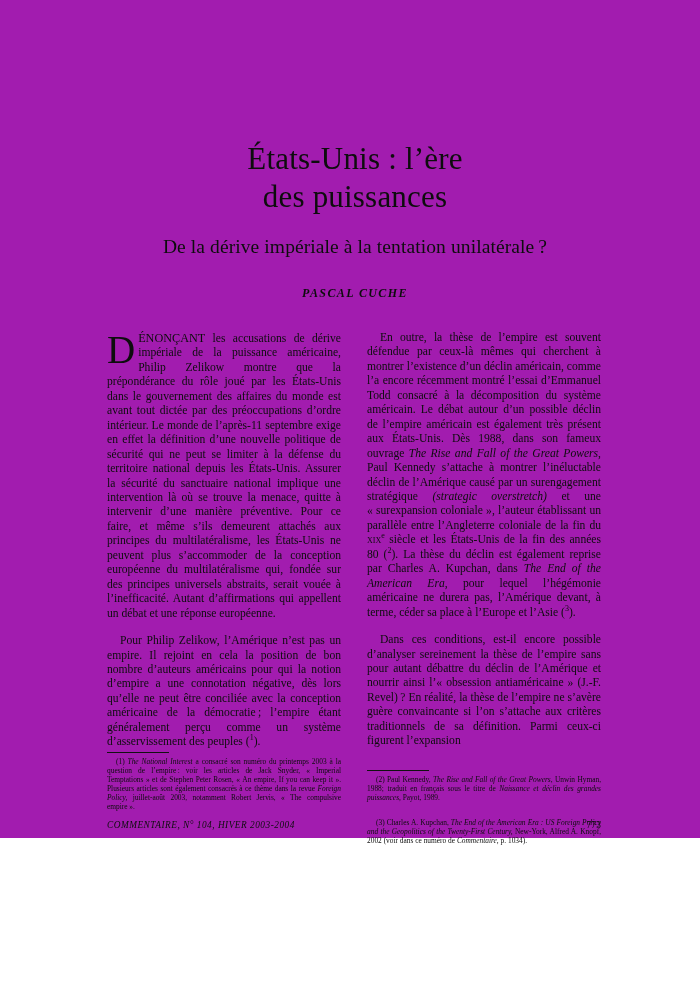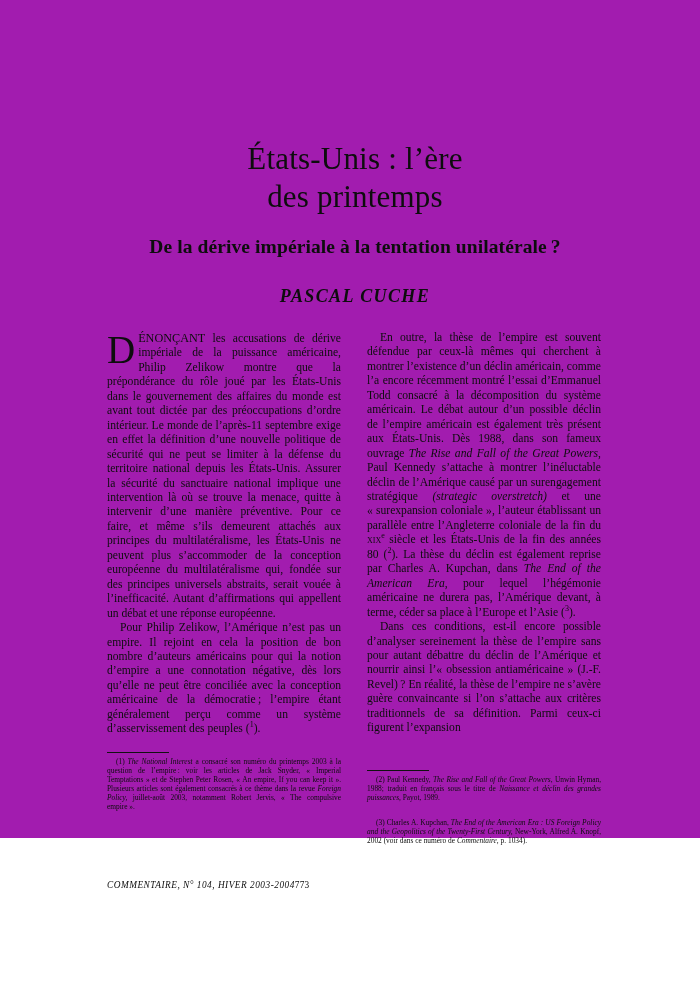--- a/index.html
+++ b/index.html
@@ -41,25 +41,25 @@
     letter-spacing: 0.2px;
     margin: 0;
   }
   .main-title .line2 {
     display: block;
   }
   .subtitle {
     font-size: 19.5px;
     line-height: 1.2;
     margin: 18px 0 0 0;
-    font-weight: bold;
+    font-weight: normal;
     letter-spacing: 0.1px;
   }
   .author {
-    font-size: 18px;
+    font-size: 12px;
     font-style: italic;
     font-weight: bold;
     letter-spacing: 1.4px;
     margin: 28px 0 0 0;
     text-align: center;
   }
 
   
   .columns {
     position: absolute;
@@ -77,21 +77,21 @@
   .body-text {
     font-size: 11.6px;
     line-height: 14.45px;
     text-align: justify;
     text-justify: inter-word;
     margin: 0;
     hyphens: manual;
   }
   .body-text + .body-text {
     text-indent: 13px;
-    margin-top: 0;
+    margin-top: 13px;
   }
 
   .dropcap-para {
     text-indent: 0;
   }
   .dropcap {
     float: left;
     font-size: 39px;
     line-height: 31px;
     padding: 2px 3px 0 0;
@@ -139,45 +139,45 @@
     margin: 0 0 16px 0;
     text-indent: 9px;
   }
   .col-left .footnotes { left: 0; top: 421px; }
   .col-right .footnotes { left: 0; top: 439px; }
 
   
   .footer {
     position: absolute;
     left: 107px;
-    top: 880px;
+    top: 820px;
     width: 494px;
     display: flex;
-    justify-content: flex-start;
+    justify-content: space-between;
     align-items: baseline;
     font-size: 9.3px;
   }
   .footer-left {
     font-style: italic;
     letter-spacing: 0.5px;
   }
   .footer-right {
     font-style: normal;
     letter-spacing: 0.2px;
   }
 </style>
 </head>
 <body>
 
 <div class="page">
 
   <div class="title-block">
     <h1 class="main-title">
       <span>États-Unis : l’ère</span>
-      <span class="line2">des printemps</span>
+      <span class="line2">des puissances</span>
     </h1>
     <h2 class="subtitle">De la dérive impériale à la tentation unilatérale ?</h2>
     <div class="author">PASCAL  CUCHE</div>
   </div>
 
   <div class="columns">
 
     <div class="col col-left">
 
       <p class="body-text dropcap-para">

